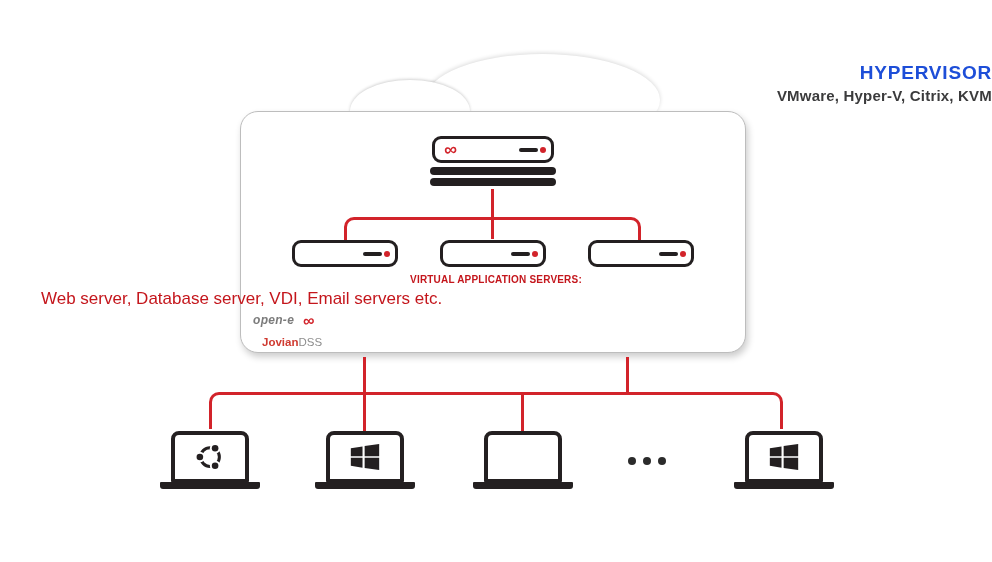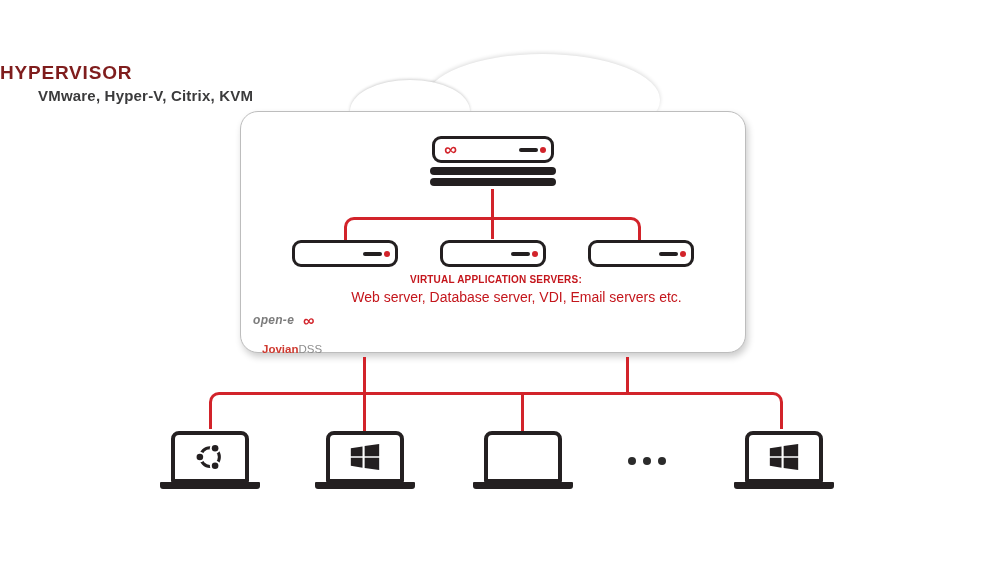--- a/index.html
+++ b/index.html
@@ -7,23 +7,23 @@
     position:relative;width:992px;height:562px;background:#ffffff;overflow:hidden;
     font-family:"Liberation Sans", sans-serif;
   }
   .abs{position:absolute;}
 
   
   .cloud-hump{background:#ffffff;border-radius:50%;box-shadow:0 -1px 3px rgba(0,0,0,0.18);}
   .hump-1{left:350px;top:80px;width:120px;height:62px;}
   .hump-2{left:425px;top:54px;width:235px;height:92px;box-shadow:0 -1px 4px rgba(0,0,0,0.15);}
 
-  .page-title{left:0;right:0;top:62px;text-align:left;font-size:19px;font-weight:800;
-    letter-spacing:.8px;color:#7f1d1d;z-index:3;}
-  .page-subtitle{left:14px;right:0;top:87px;text-align:left;font-size:15px;font-weight:700;
+  .page-title{left:0;right:0;top:62px;text-align:right;font-size:19px;font-weight:800;
+    letter-spacing:.8px;color:#1d4ed8;z-index:3;}
+  .page-subtitle{left:0;right:0;top:87px;text-align:right;font-size:15px;font-weight:700;
     letter-spacing:.2px;color:#3b3b3c;z-index:3;padding-left:24px;}
 
   .hyp-box{left:240px;top:111px;width:506px;height:242px;background:#ffffff;border:1px solid #bdbdbd;
     border-radius:18px;box-shadow:2px 4px 7px rgba(0,0,0,0.20);z-index:2;box-sizing:border-box;}
 
   
   .server{border:3px solid #231f20;border-radius:9px;background:#ffffff;box-sizing:border-box;z-index:4;}
   .server .dash{position:absolute;right:13px;top:50%;margin-top:-2px;width:19px;height:4px;
     background:#231f20;border-radius:2px;}
   .server .led{position:absolute;right:5px;top:50%;margin-top:-3px;width:6px;height:6px;
@@ -43,29 +43,29 @@
     border-radius:10px 10px 0 0;box-sizing:border-box;z-index:3;}
   .conn-host-drop{left:491px;top:189px;width:3px;height:50px;}
   .conn-top-bracket{left:344px;top:217px;width:297px;height:23px;}
   .conn-box-drop-a{left:363px;top:357px;width:3px;height:75px;}
   .conn-box-drop-b{left:626px;top:357px;width:3px;height:38px;}
   .conn-bottom-bracket{left:209px;top:392px;width:574px;height:37px;}
   .conn-client-drop{left:521px;top:392px;width:3px;height:40px;}
 
   .caption-title{left:0;right:0;top:274px;text-align:center;font-size:10px;font-weight:800;
     letter-spacing:.2px;color:#c4161c;z-index:4;}
-  .caption-detail{left:0;right:0;top:289px;text-align:center;font-size:14px;font-weight:500;
+  .caption-detail{left:0;right:0;top:289px;text-align:left;font-size:17px;font-weight:500;
     color:#c4161c;z-index:4;margin-left:41px;}
 
   
   .brand{left:253px;top:314px;z-index:4;font-size:12px;line-height:13px;}
   .brand .row1{display:flex;align-items:center;gap:9px;}
   .brand .openE{font-style:italic;font-weight:600;color:#7b7b7b;letter-spacing:.3px;}
   .brand .inf{color:#d2232a;font-size:16px;font-weight:700;line-height:10px;transform:rotate(-8deg);}
-  .brand .row2{margin-left:9px;margin-top:16px;font-size:11.5px;font-weight:600;}
+  .brand .row2{margin-left:9px;margin-top:9px;font-size:11.5px;font-weight:600;}
   .brand .jov{color:#cf3a30;} .brand .dss{color:#8d8d8d;font-weight:500;}
 
   
   .laptop{width:100px;height:62px;z-index:4;}
   .lap-screen{width:78px;height:52px;margin:0 auto;border:4px solid #242021;border-radius:8px 8px 2px 2px;
     background:#ffffff;box-sizing:border-box;display:flex;align-items:center;justify-content:center;}
   .lap-base{width:100px;height:7px;background:#242021;border-radius:1px 1px 3px 3px;margin-top:-1px;}
   .laptop-1{left:160px;top:431px;} .laptop-2{left:315px;top:431px;}
   .laptop-3{left:473px;top:431px;} .laptop-4{left:734px;top:431px;}
 

